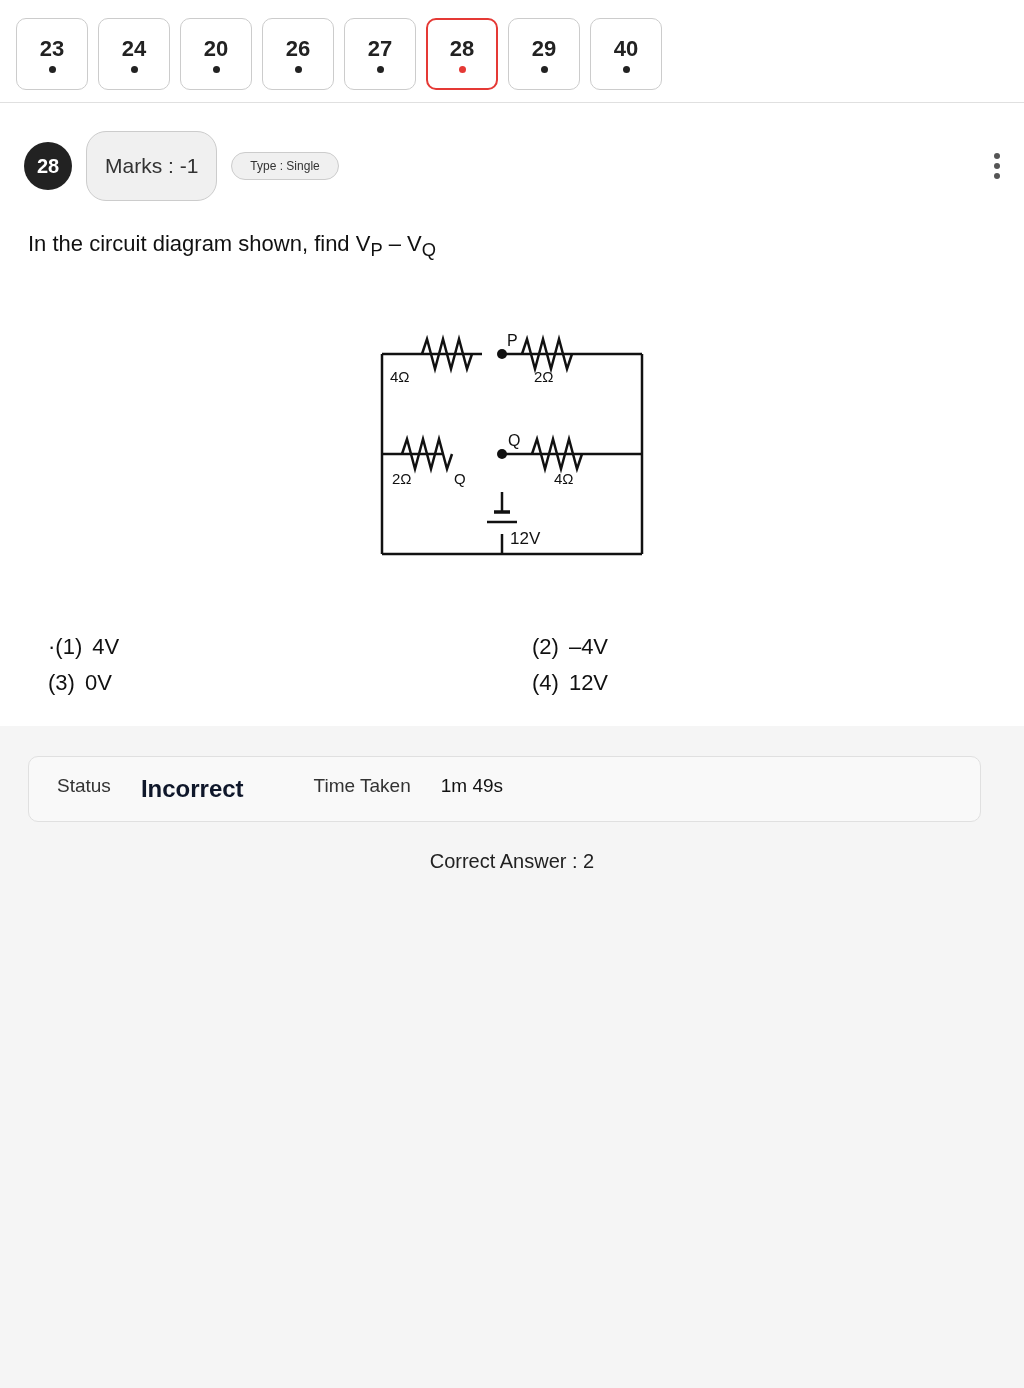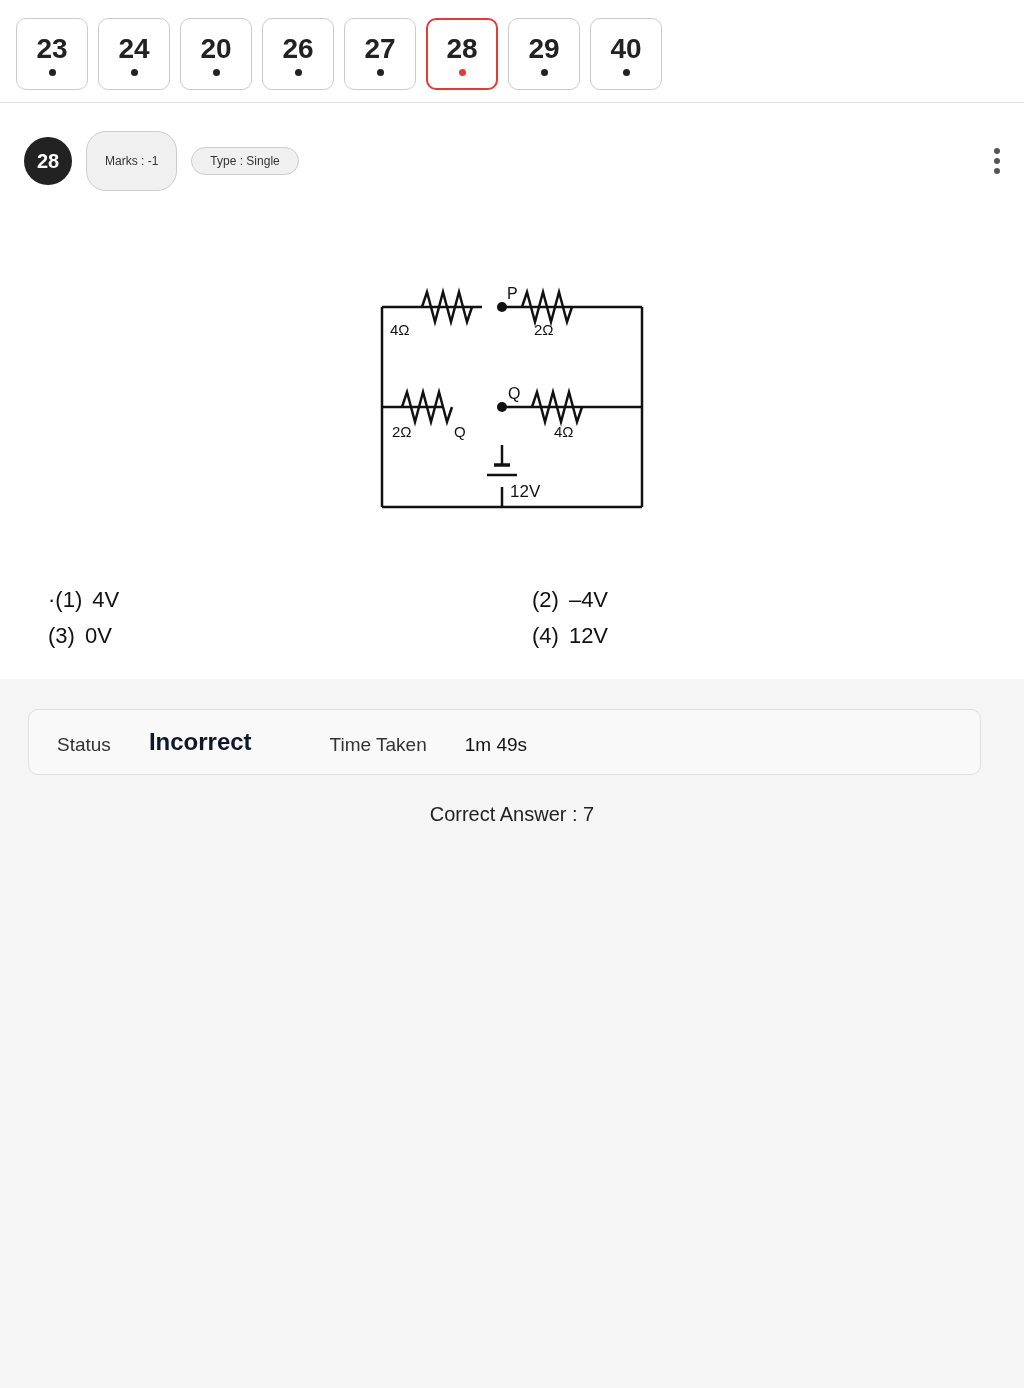--- a/index.html
+++ b/index.html
@@ -23,21 +23,21 @@
     .nav-item {
       display: flex;
       flex-direction: column;
       align-items: center;
       justify-content: center;
       min-width: 72px;
       height: 72px;
       border: 1.5px solid #ccc;
       border-radius: 10px;
       background: #fff;
-      font-size: 28px;
+      font-size: 22px;
       font-weight: 600;
       color: #222;
       position: relative;
       cursor: pointer;
     }
 
     .nav-item.active {
       border: 2.5px solid #e53935;
       color: #222;
     }
@@ -74,21 +74,21 @@
       justify-content: center;
       font-size: 20px;
       font-weight: 700;
     }
 
     .q-marks-badge {
       background: #f0f0f0;
       border: 1.5px solid #ccc;
       border-radius: 20px;
       padding: 22px 18px;
-      font-size: 12px;
+      font-size: 21px;
       color: #333;
       font-weight: 500;
     }
 
     .q-type-badge {
       background: #f0f0f0;
       border: 1.5px solid #ccc;
       border-radius: 20px;
       padding: 6px 18px;
       font-size: 12px;
@@ -145,27 +145,27 @@
 
     .option-item {
       display: flex;
       align-items: center;
       gap: 10px;
     }
 
     .status-bar {
       display: flex;
       flex-direction: row;
-      align-items: flex-end;
+      align-items: flex-start;
       background: #f9f9f9;
       border: 1.5px solid #e0e0e0;
       border-radius: 10px;
       margin: 30px 43px 10px 28px;
       padding: 18px 28px;
-      gap: 38px;
+      gap: 30px;
       font-size: 19px;
     }
 
     .status-label {
       color: #333;
       font-weight: 500;
     }
 
     .status-value-incorrect {
       color: #0f172a;
@@ -235,20 +235,23 @@
   <div class="q-marks-badge">Marks : -1</div>
   <div class="q-type-badge">Type : Single</div>
   <div class="q-more-btn">
     <div class="q-more-dot"></div>
     <div class="q-more-dot"></div>
     <div class="q-more-dot"></div>
   </div>
 </div>
 
 <div class="question-body">
+  <div class="question-text">
+    In the circuit diagram shown, find V<sub>P</sub> – V<sub>Q</sub>
+  </div>
 
   <div class="circuit-container">
     <svg class="circuit-svg" width="420" height="330" viewBox="0 0 420 330">
 
       <line x1="80" y1="80" x2="180" y2="80" stroke="#111" stroke-width="2.5"></line>
 
       <polyline points="120,80 125,65 133,95 141,65 149,95 157,65 165,95 170,80" fill="none" stroke="#111" stroke-width="2.5"></polyline>
 
       <circle cx="200" cy="80" r="5" fill="#111"></circle>
 
@@ -319,13 +322,13 @@
   </div>
 </div>
 
 <div class="status-bar">
   <span class="status-label">Status</span>
   <span class="status-value-incorrect">Incorrect</span>
   <span class="time-label">Time Taken</span>
   <span class="time-value">1m 49s</span>
 </div>
 
-<div class="correct-answer">Correct Answer : 7</div>
+<div class="correct-answer">Correct Answer : 2</div>
 
 </body></html>

